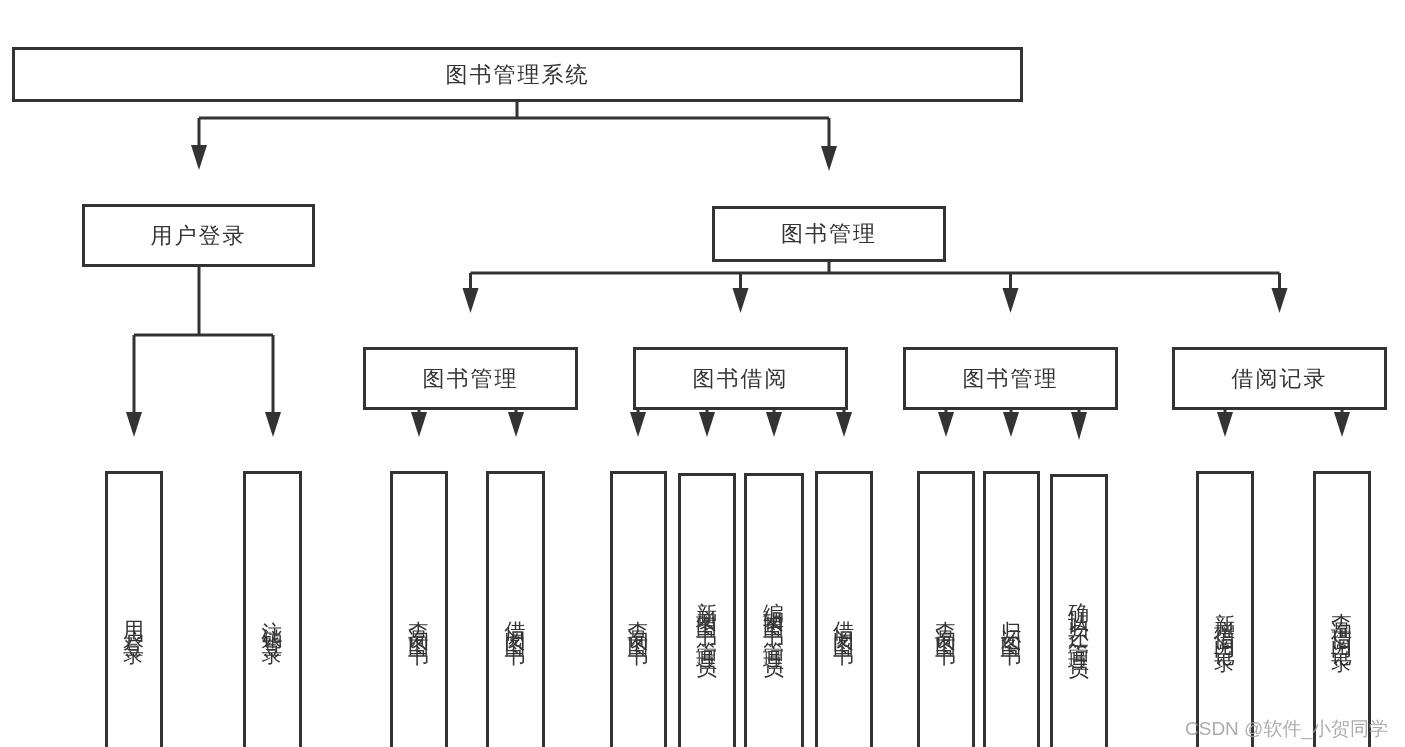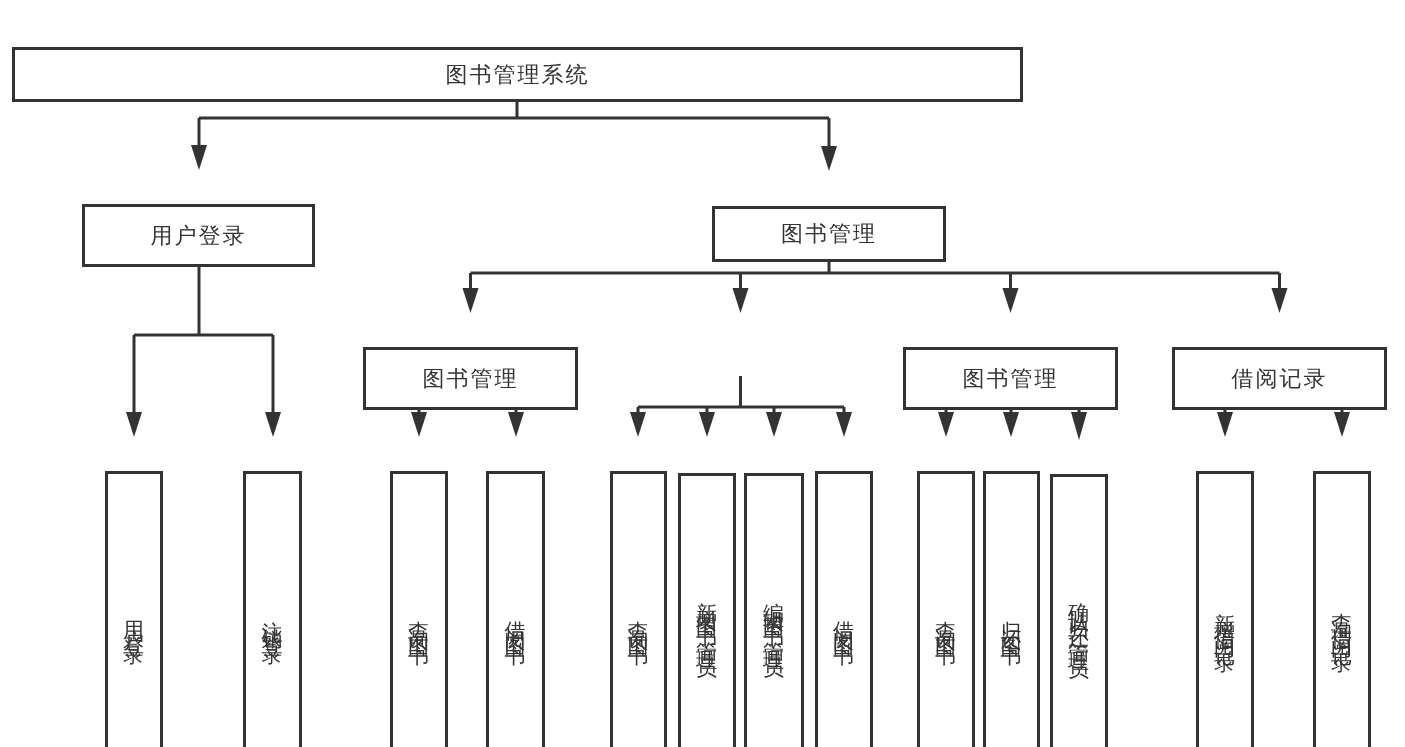--- a/index.html
+++ b/index.html
@@ -89,20 +89,21 @@
       <polygon points="1334,412 1350,412 1342,437"></polygon>
     </g>
   </svg>
 
   <div class="box h" style="left:12px;top:13px;width:1011px;height:55px">图书管理系统</div>
 
   <div class="box h" style="left:82px;top:170px;width:233px;height:63px">用户登录</div>
   <div class="box h" style="left:712px;top:172px;width:234px;height:56px">图书管理</div>
 
   <div class="box h" style="left:363px;top:313px;width:215px;height:63px">图书管理</div>
+  <div class="box h" style="left:633px;top:313px;width:215px;height:63px">图书借阅</div>
   <div class="box h" style="left:903px;top:313px;width:215px;height:63px">图书管理</div>
   <div class="box h" style="left:1172px;top:313px;width:215px;height:63px">借阅记录</div>
 
   <div class="box v" style="left:105px;top:437px;width:58px;height:298px">用户登录</div>
   <div class="box v" style="left:243px;top:437px;width:59px;height:298px">注销登录</div>
 
   <div class="box v" style="left:390px;top:437px;width:58px;height:298px">查询图书</div>
   <div class="box v" style="left:486px;top:437px;width:59px;height:298px">借阅图书</div>
 
   <div class="box v" style="left:610px;top:437px;width:57px;height:298px">查询图书</div>
@@ -110,14 +111,15 @@
   <div class="box v" style="left:744px;top:439px;width:60px;height:296px">编辑图书（管理员）</div>
   <div class="box v" style="left:815px;top:437px;width:58px;height:298px">借阅图书</div>
 
   <div class="box v" style="left:917px;top:437px;width:58px;height:298px">查询图书</div>
   <div class="box v" style="left:983px;top:437px;width:57px;height:298px">归还图书</div>
   <div class="box v" style="left:1050px;top:440px;width:58px;height:295px">确认归还（管理员）</div>
 
   <div class="box v" style="left:1196px;top:437px;width:58px;height:298px">新增借阅记录</div>
   <div class="box v" style="left:1313px;top:437px;width:58px;height:298px">查询借阅记录</div>
 
+  <div class="watermark">CSDN @软件_小贺同学</div>
 
 </div>
 
 </body></html>

